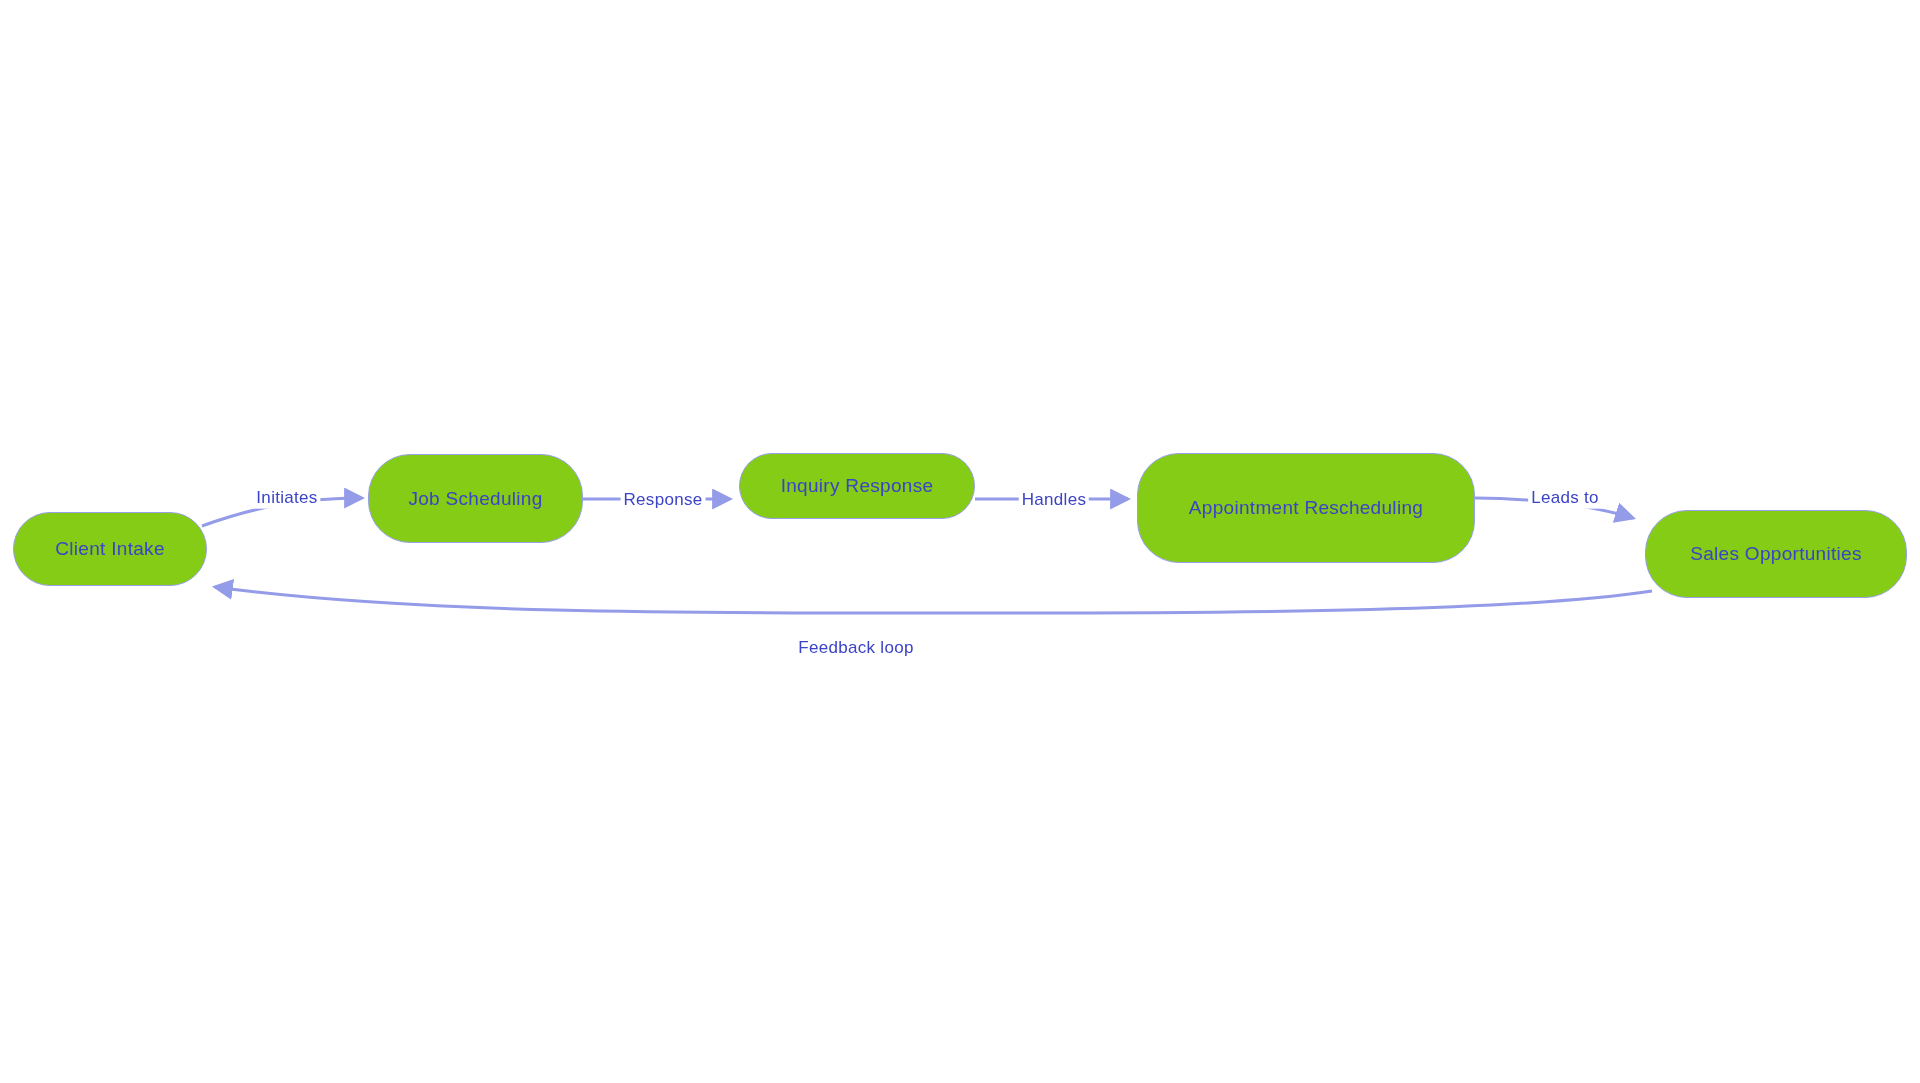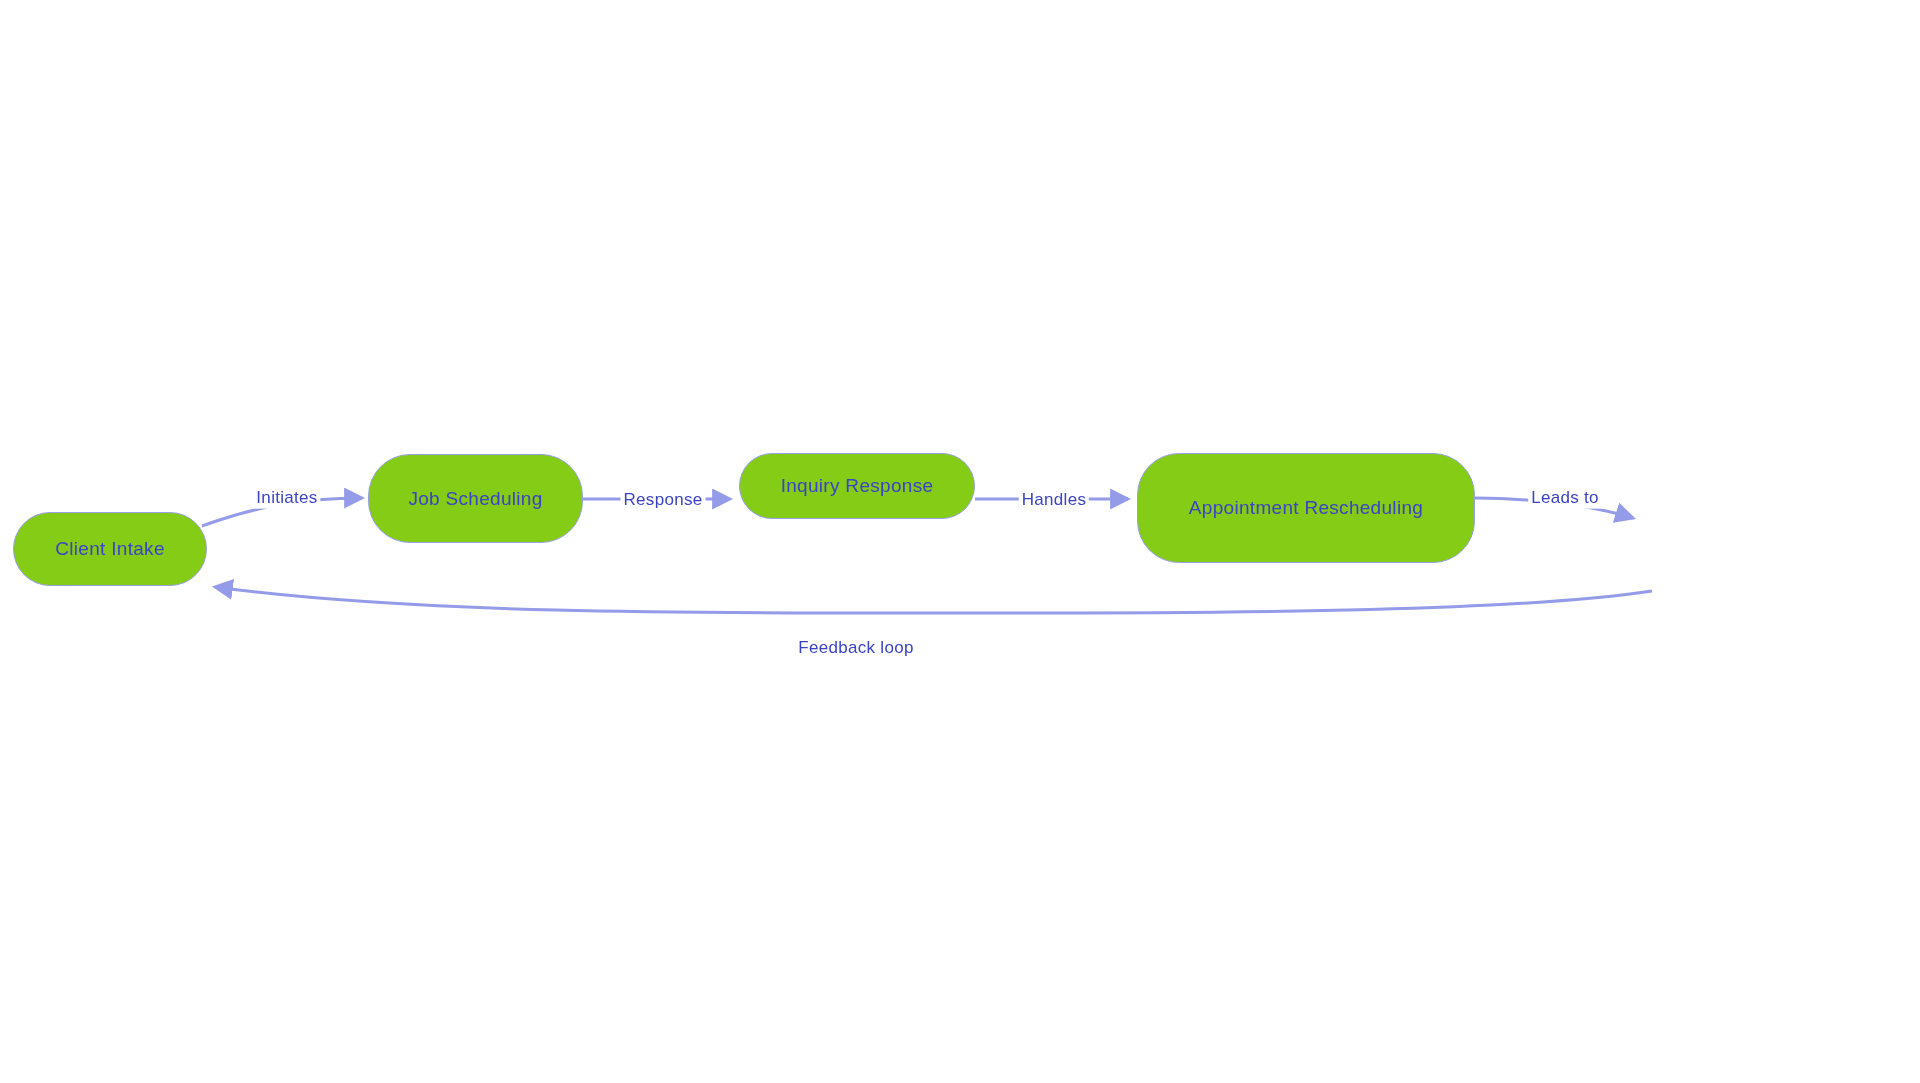--- a/index.html
+++ b/index.html
@@ -96,20 +96,23 @@
   </div>
 
   <div class="node n-inquiry-response">
     <span>Inquiry Response</span>
   </div>
 
   <div class="node n-appointment-rescheduling">
     <span>Appointment Rescheduling</span>
   </div>
 
+  <div class="node n-sales-opportunities">
+    <span>Sales Opportunities</span>
+  </div>
 
   <div class="edge-label l-initiates">Initiates</div>
 
   <div class="edge-label l-follows">Response</div>
 
   <div class="edge-label l-handles">Handles</div>
 
   <div class="edge-label l-leads-to">Leads to</div>
 
   <div class="edge-label l-feedback-loop">Feedback loop</div>

